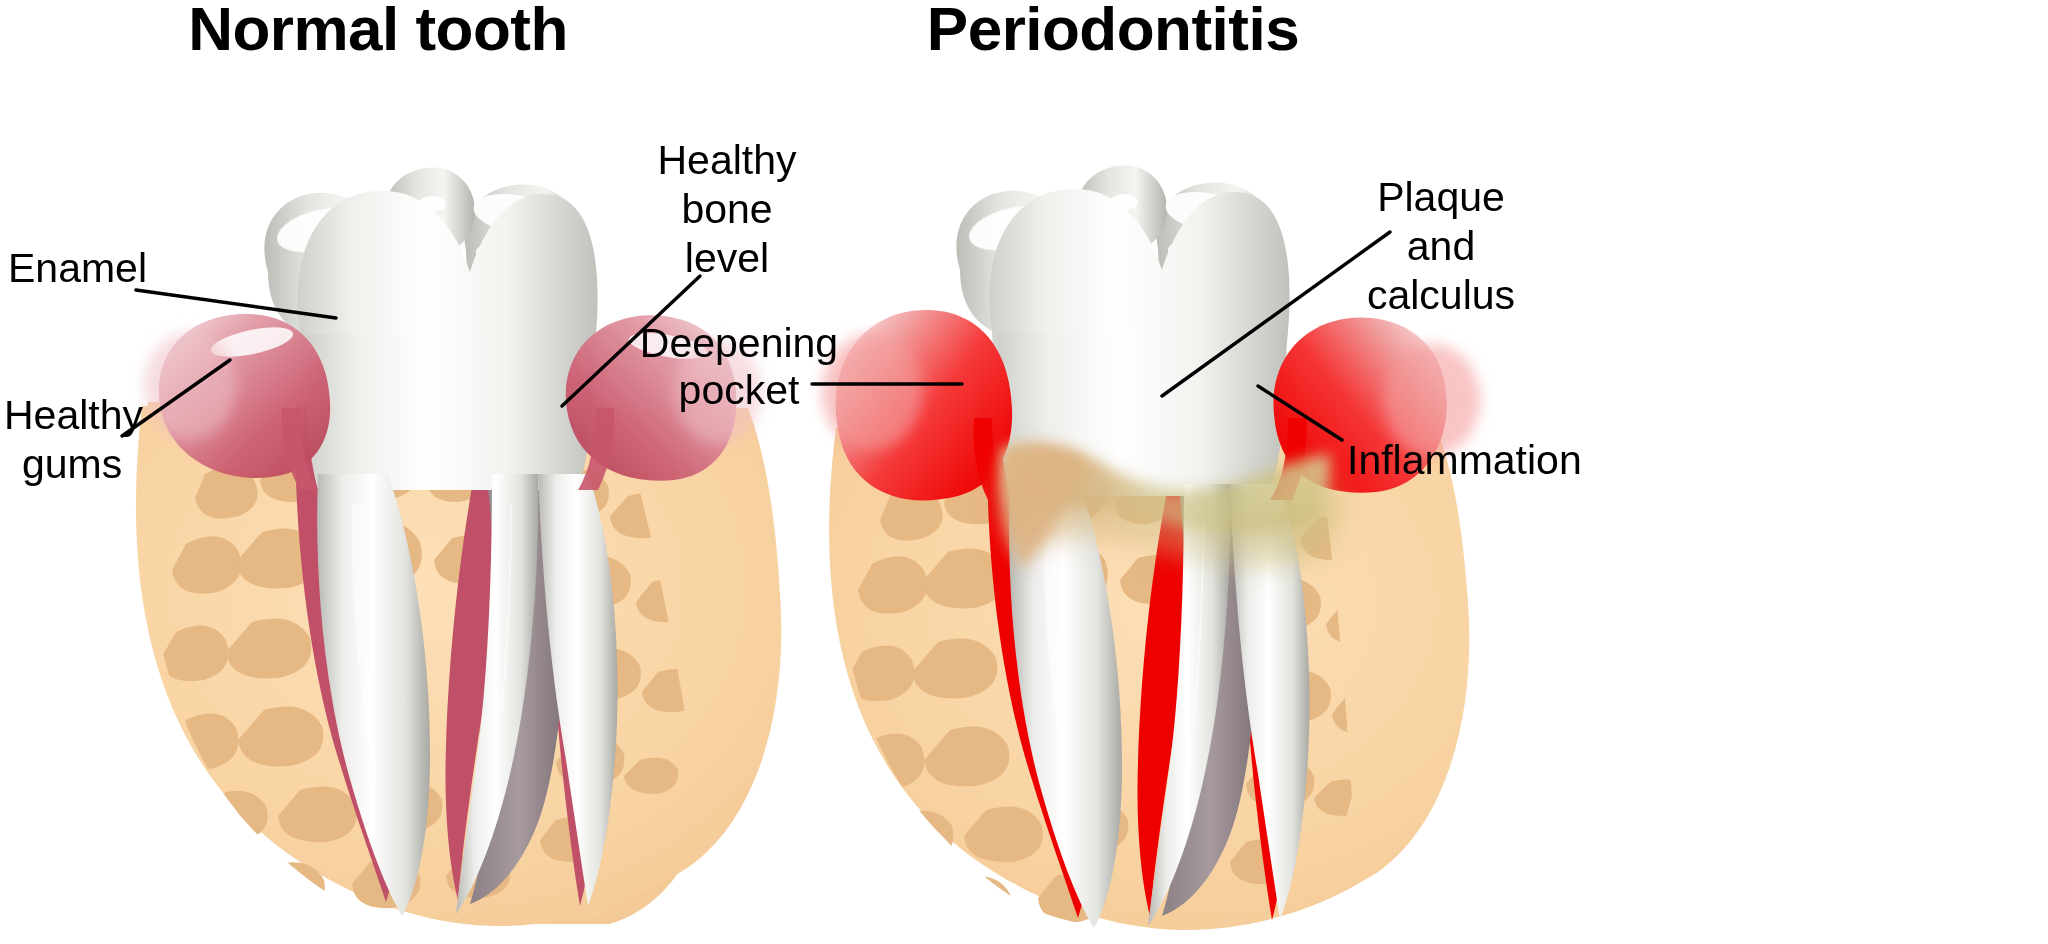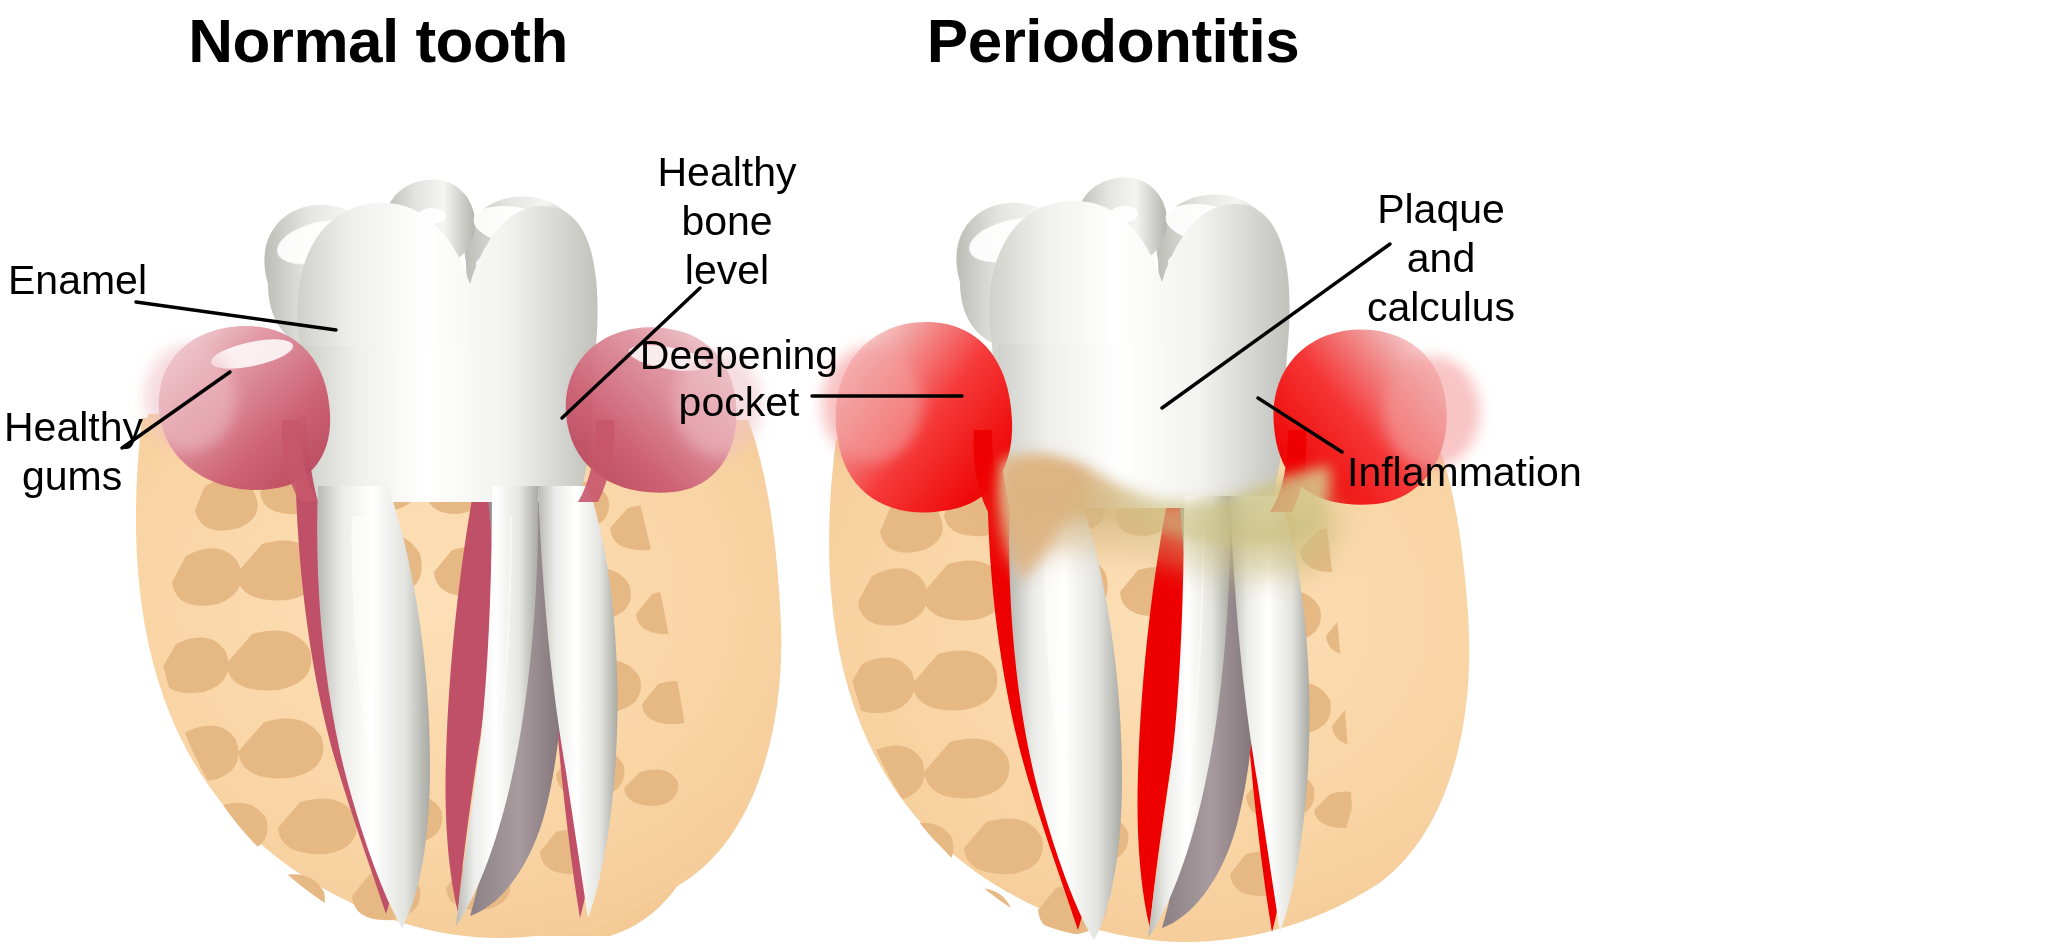--- a/index.html
+++ b/index.html
@@ -10,21 +10,21 @@
   body {
     width: 2048px;
     height: 944px;
     position: relative;
     overflow: hidden;
     font-family: "Liberation Sans", sans-serif;
     color: #000000;
   }
   #stage {
     position: absolute;
-    left: 0; top: 16px;
+    left: 0; top: 4px;
     width: 2048px;
     height: 761px;
   }
   svg.figure {
     position: absolute;
     left: 0; top: 0;
     width: 2048px;
     height: 944px;
     display: block;
   }

